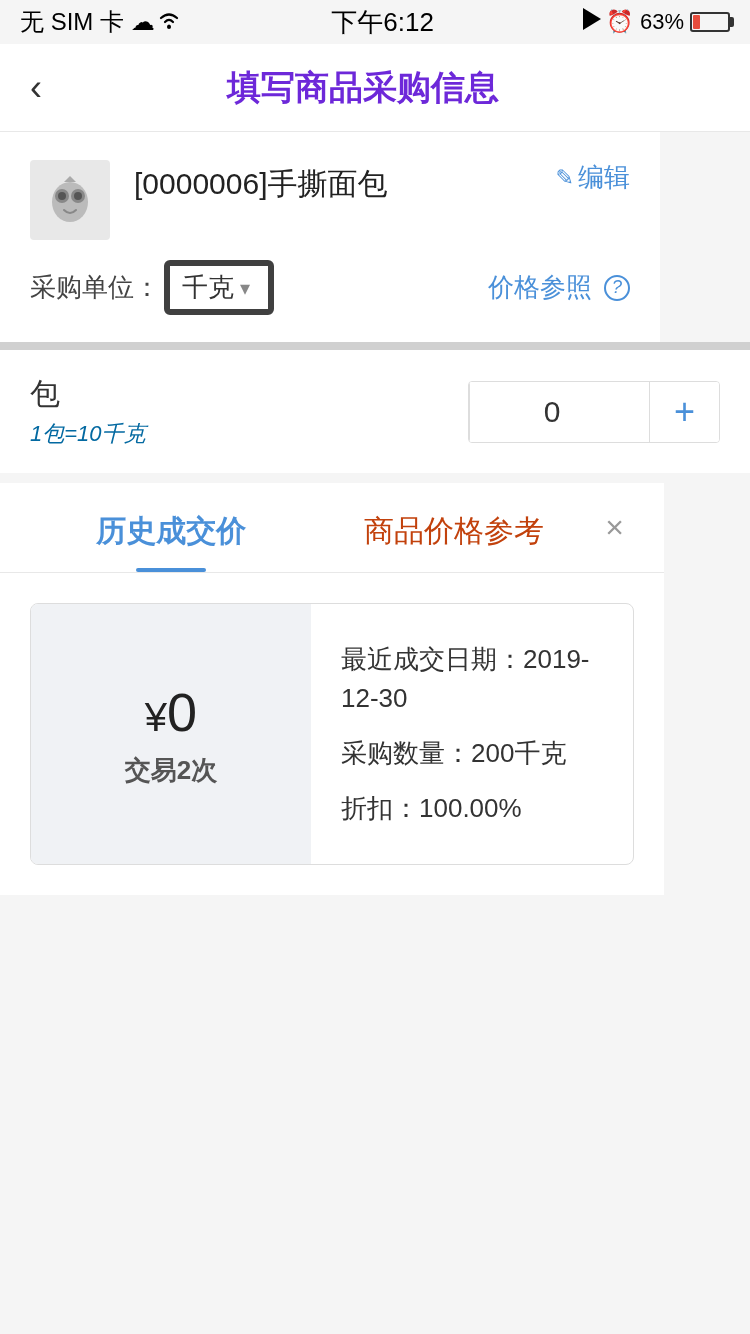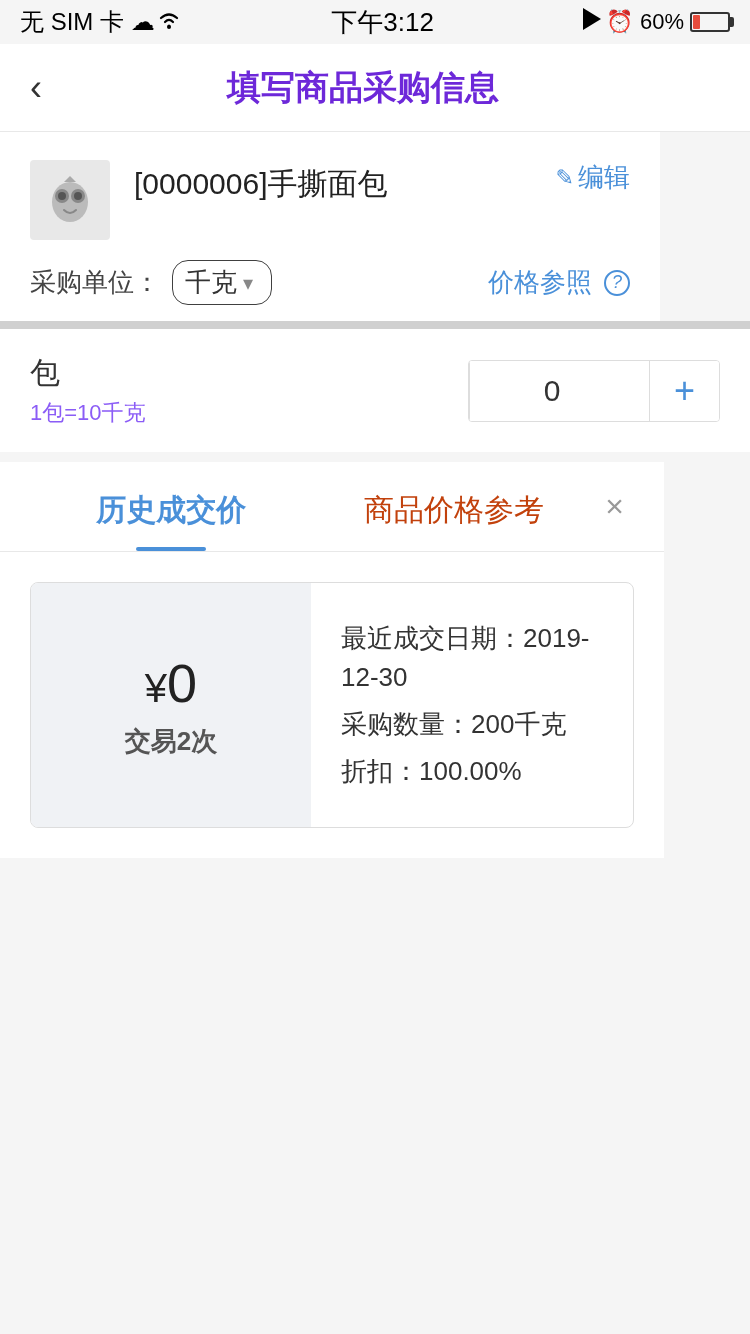--- a/index.html
+++ b/index.html
@@ -64,21 +64,21 @@
       font-size: 34px;
       font-weight: 600;
       color: #6d28d9;
       margin-right: 56px;
     }
 
     
     .product-section {
       width: 660px;
       background: #fff;
-      padding: 28px 30px 16px;
+      padding: 28px 30px 27px;
       margin-top: 0;
     }
     .product-top {
       display: flex;
       align-items: flex-start;
       justify-content: space-between;
       margin-bottom: 20px;
     }
     .product-left {
       display: flex;
@@ -111,29 +111,29 @@
 
     .product-bottom {
       display: flex;
       align-items: center;
       justify-content: space-between;
       margin-top: 12px;
     }
     .unit-section {
       display: flex;
       align-items: center;
-      gap: 12px;
+      gap: 4px;
       font-size: 26px;
       color: #444;
       justify-content: flex-end;
     }
     .unit-label { font-size: 26px; color: #444; }
     .unit-select {
-      border: 1px solid #404040;
-      border-radius: 16px;
+      border: 6px solid #404040;
+      border-radius: 6px;
       padding: 4px 18px 4px 12px;
       font-size: 26px;
       color: #333;
       background: #fff;
       position: relative;
       display: flex;
       align-items: center;
       gap: 6px;
     }
     .unit-arrow { font-size: 20px; color: #888; }
@@ -169,21 +169,21 @@
       display: flex;
       align-items: center;
       justify-content: space-between;
     }
     .qty-label-area {
       display: flex;
       flex-direction: column;
       gap: 4px;
     }
     .qty-unit { font-size: 30px; color: #333; font-weight: 500; }
-    .qty-sub { font-size: 22px; color: #8b5cf6; }
+    .qty-sub { font-size: 22px; color: #0369a1; font-style: italic; }
     .qty-control {
       display: flex;
       align-items: center;
       border: 1px solid #ddd;
       border-radius: 4px;
       overflow: hidden;
     }
     .qty-input {
       width: 180px;
       height: 60px;
@@ -282,21 +282,21 @@
     .trade-count {
       font-size: 26px;
       color: #555;
       font-weight: bold;
     }
     .card-right {
       flex: 1;
       padding: 36px 30px;
       display: flex;
       flex-direction: column;
-      gap: 8px;
+      gap: 16px;
     }
     .card-row {
       font-size: 26px;
       color: #333;
       line-height: 1.5;
     }
 
     
     .bottom-space {
       width: 750px;
@@ -313,29 +313,29 @@
     <span>无 SIM 卡 ☁</span>
     <span>
       <svg width="28" height="20" viewBox="0 0 28 20" fill="none">
         <path d="M14 16 Q14 16 14 16" stroke="#000" stroke-width="3" stroke-linecap="round"></path>
         <path d="M10 12 Q14 8 18 12" stroke="#000" stroke-width="2.2" stroke-linecap="round" fill="none"></path>
         <path d="M6 8 Q14 1 22 8" stroke="#000" stroke-width="2.2" stroke-linecap="round" fill="none"></path>
         <circle cx="14" cy="17" r="2" fill="#000"></circle>
       </svg>
     </span>
   </div>
-  <div class="status-center">下午3:12</div>
+  <div class="status-center">下午6:12</div>
   <div class="status-right">
     <span>
       <svg width="18" height="22" viewBox="0 0 18 22" fill="none">
         <polygon points="0,0 18,11 0,22" fill="#000"></polygon>
       </svg>
     </span>
     <span>⏰</span>
-    <span>60%</span>
+    <span>63%</span>
     <span class="battery-icon">
       <span class="battery-fill"></span>
     </span>
   </div>
 </div>
 
 <div class="header">
   <div class="back-btn">‹</div>
   <div class="header-title">填写商品采购信息</div>
 </div>

